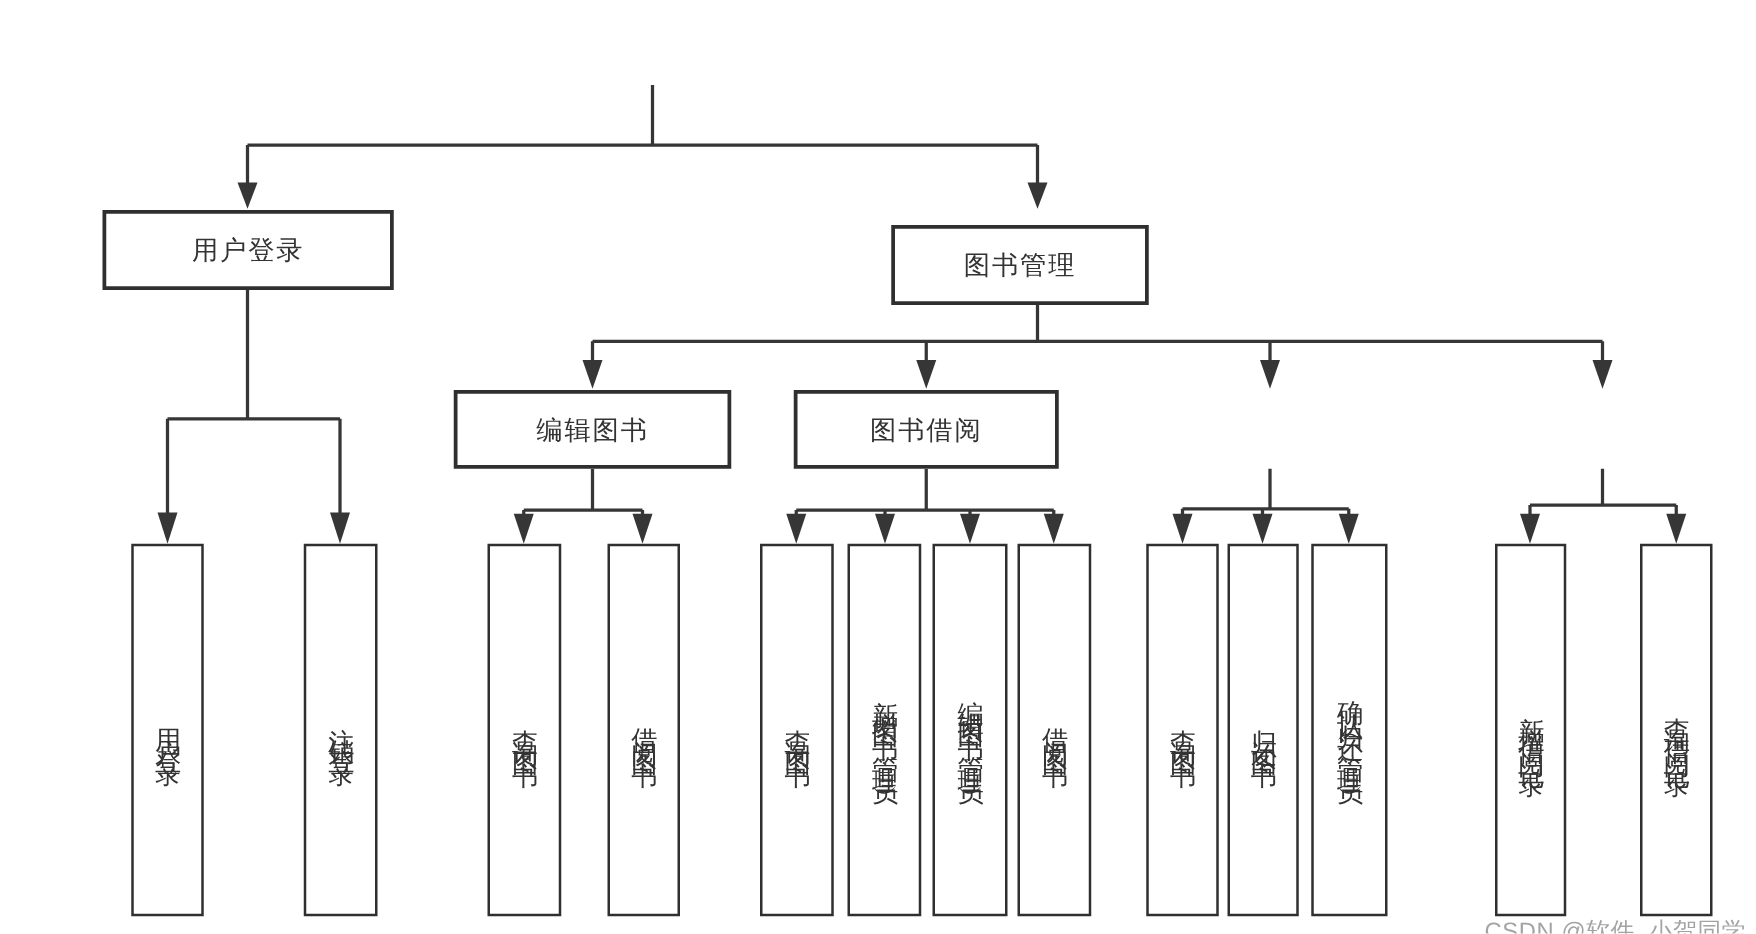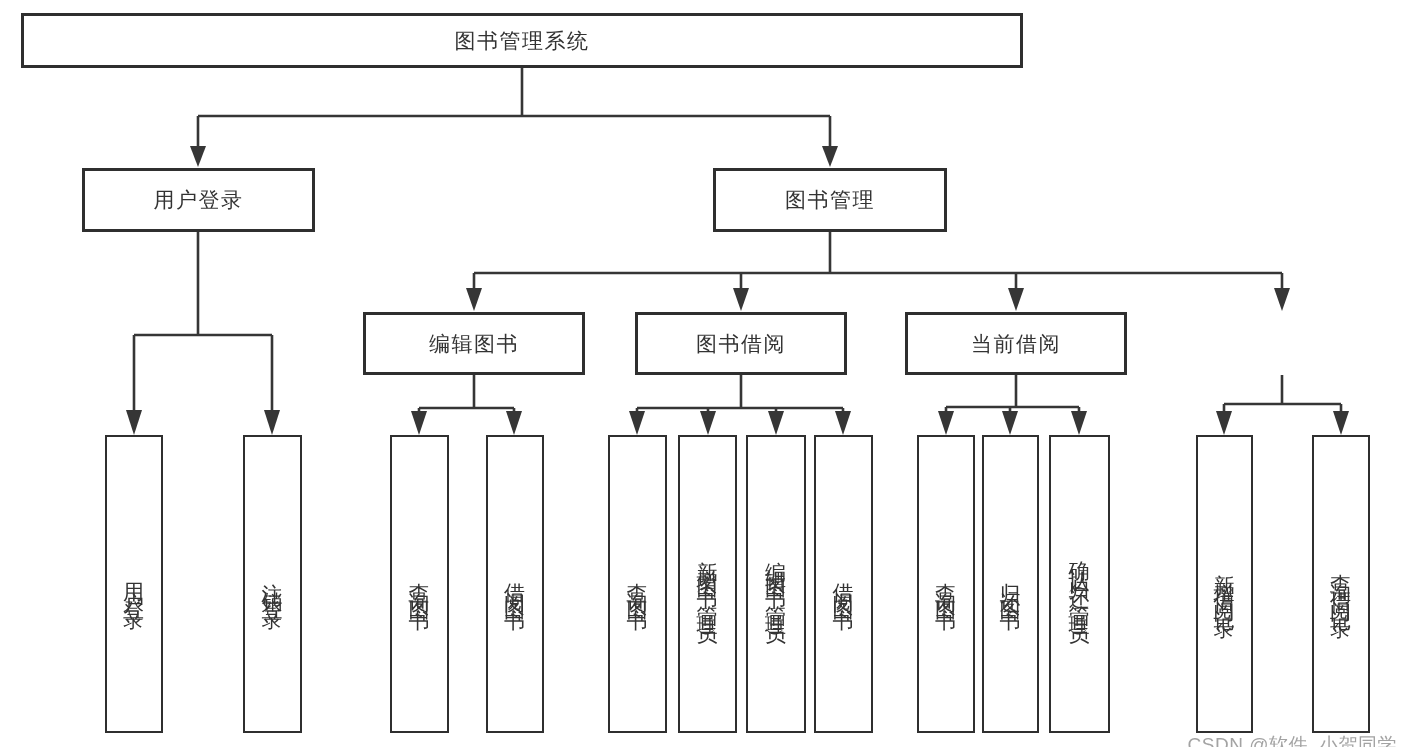--- a/index.html
+++ b/index.html
@@ -85,39 +85,33 @@
       <polygon points="768,411 784,411 776,435"></polygon>
       <polygon points="835,411 851,411 843,435"></polygon>
       <polygon points="938,411 954,411 946,435"></polygon>
       <polygon points="1002,411 1018,411 1010,435"></polygon>
       <polygon points="1071,411 1087,411 1079,435"></polygon>
       <polygon points="1216,411 1232,411 1224,435"></polygon>
       <polygon points="1333,411 1349,411 1341,435"></polygon>
     </g>
   </svg>
 
-  <div class="box box-h" style="left:21px;top:13px;width:1002px;height:55px">
-    <span>图书管理系统</span>
-  </div>
 
   <div class="box box-h" style="left:82px;top:168px;width:233px;height:64px">
     <span>用户登录</span>
   </div>
-  <div class="box box-h" style="left:713px;top:168px;width:234px;height:64px">
+  <div class="box box-h" style="left:713px;top:180px;width:206px;height:64px">
     <span>图书管理</span>
   </div>
 
   <div class="box box-h" style="left:363px;top:312px;width:222px;height:63px">
     <span>编辑图书</span>
   </div>
   <div class="box box-h" style="left:635px;top:312px;width:212px;height:63px">
     <span>图书借阅</span>
-  </div>
-  <div class="box box-h" style="left:905px;top:312px;width:222px;height:63px">
-    <span>当前借阅</span>
   </div>
 
   <div class="box box-v" style="left:105px;top:435px;width:58px;height:298px">
     <span>用户登录</span>
   </div>
   <div class="box box-v" style="left:243px;top:435px;width:59px;height:298px">
     <span>注销登录</span>
   </div>
 
   <div class="box box-v" style="left:390px;top:435px;width:59px;height:298px">

